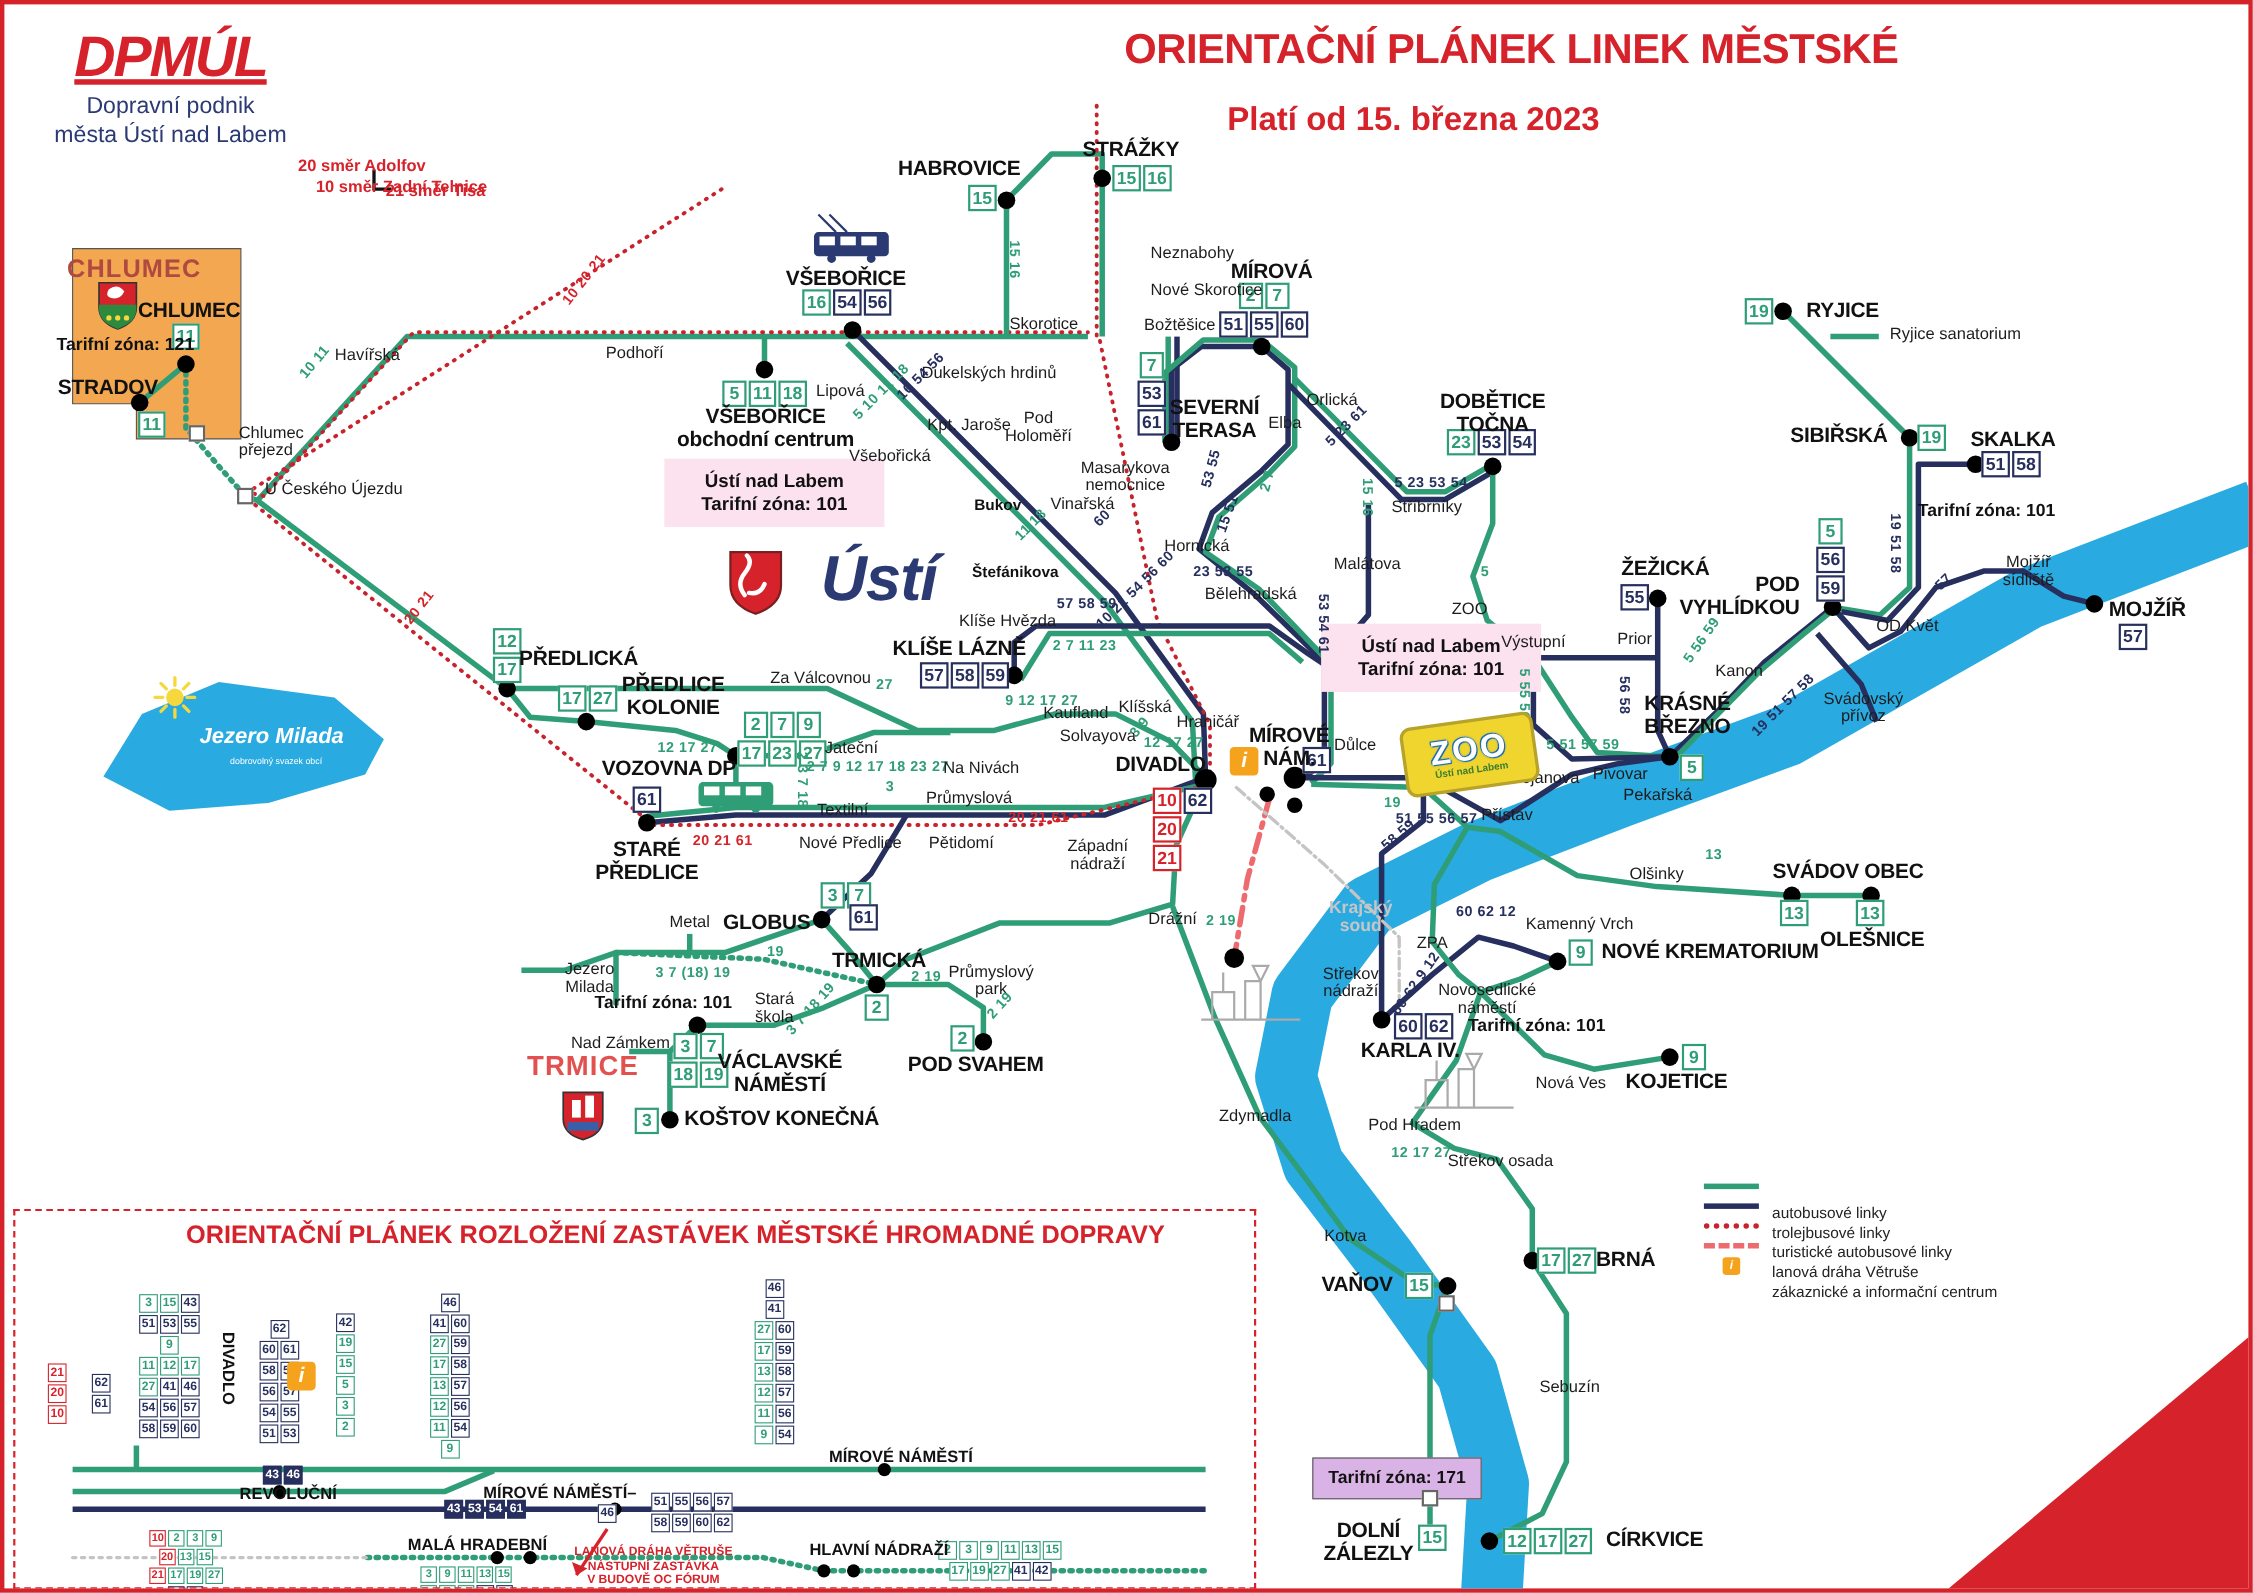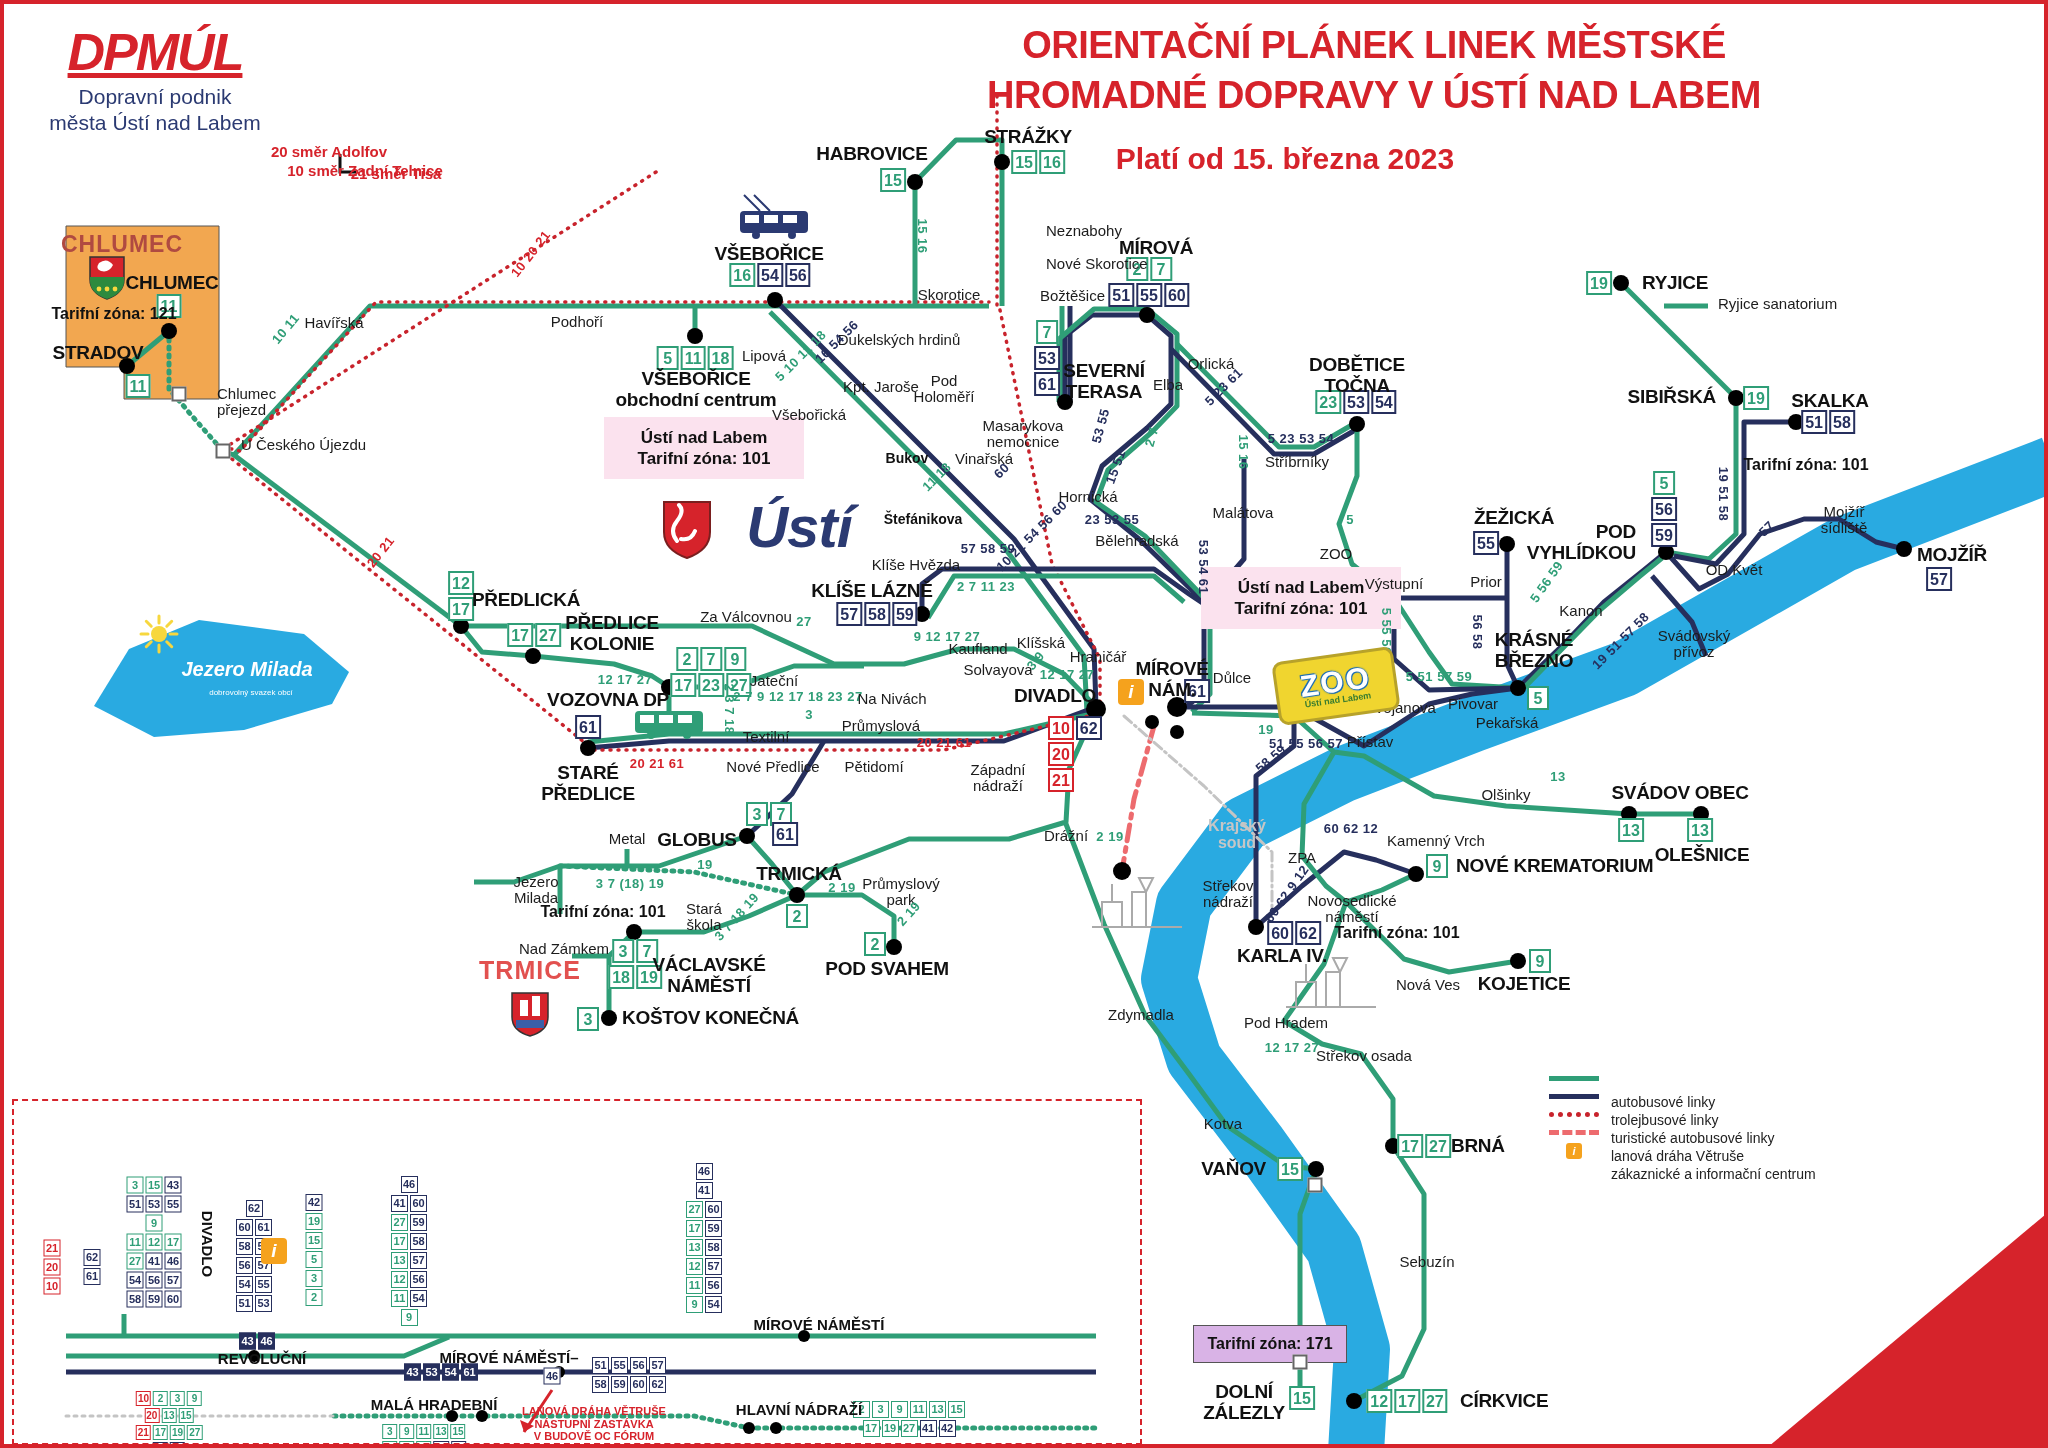--- a/index.html
+++ b/index.html
@@ -981,26 +981,26 @@
     </div>
 
   <div class="hdrLogo">
     <div class="l1">DPMÚL</div>
     <div class="l2">Dopravní podnik
 města Ústí nad Labem</div>
   </div>
 
   <div class="hdrTitle">
     <div class="t">ORIENTAČNÍ PLÁNEK LINEK MĚSTSKÉ</div>
-    <div class="t">HROMADNÉ DOPRAVY V ÚSTÍ NAD LABEM</div>
     <div class="v">Platí od 15. března 2023</div>
   </div>
 
   <div class="insetFrame"></div>
   <div class="insetTitle">
+    <div class="t1">ORIENTAČNÍ PLÁNEK ROZLOŽENÍ ZASTÁVEK MĚSTSKÉ HROMADNÉ DOPRAVY</div>
   </div>
 
   <div class="legend" id="legend">
       <div class="lrow">
         <div class="lsw">
           <div class="bar" style="background: rgb(47, 158, 119);"></div>
         </div>
         <div class="ltx">autobusové linky</div>
       </div>
       <div class="lrow">

